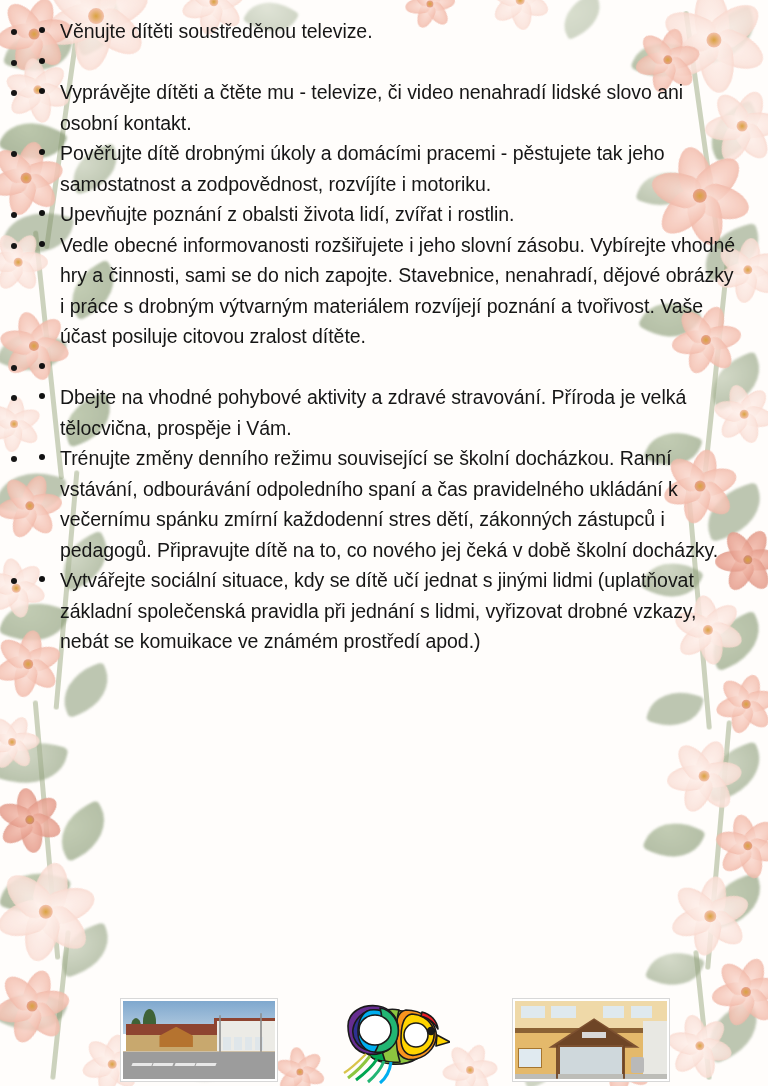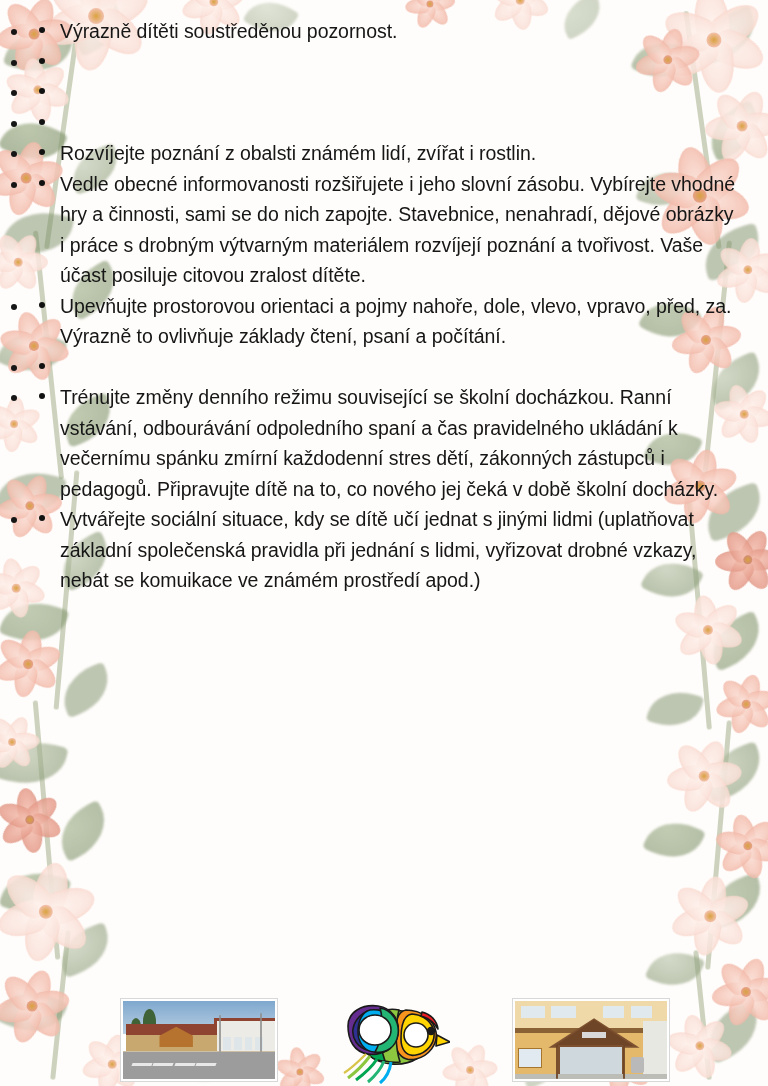--- a/index.html
+++ b/index.html
@@ -503,28 +503,28 @@
       <div class="fcore" style="width: 9.36px; height: 9.36px; background: radial-gradient(circle, rgb(217, 162, 63) 0%, rgb(232, 161, 144) 75%); filter: blur(0.5px);"></div>
     </div>
     <div class="leaf" style="left: 180px; top: 1050px; width: 48px; height: 34px; background: radial-gradient(at 30% 30%, rgb(179, 191, 162) 0%, rgb(125, 144, 105) 95%); transform: rotate(24deg); opacity: 0.4; filter: blur(0.8px);"></div>
     <div class="leaf" style="left: 520px; top: 1048px; width: 46px; height: 34px; background: radial-gradient(at 30% 30%, rgb(154, 172, 132) 0%, rgb(125, 144, 105) 95%); transform: rotate(-22deg); opacity: 0.4; filter: blur(0.8px);"></div>
   </div>
 
 <div id="content">
 
 
   <ul id="tips-list">
-      <li class="tip-item"><span class="tip-bullet"></span><span>Výrazně dítěti soustředěnou pozornost.</span></li>
+      <li class="tip-item"><span class="tip-bullet"></span><span>Věnujte dítěti soustředěnou televize.</span></li>
       <li class="tip-item"><span class="tip-bullet"></span></li>
+      <li class="tip-item"><span class="tip-bullet"></span><span>Vyprávějte dítěti a čtěte mu - televize, či video nenahradí lidské slovo ani osobní kontakt.</span></li>
+      <li class="tip-item"><span class="tip-bullet"></span><span>Pověřujte dítě drobnými úkoly a domácími pracemi - pěstujete tak jeho samostatnost a zodpovědnost, rozvíjíte i motoriku.</span></li>
+      <li class="tip-item"><span class="tip-bullet"></span><span>Upevňujte poznání z obalsti života lidí, zvířat i rostlin.</span></li>
+      <li class="tip-item"><span class="tip-bullet"></span><span>Vedle obecné informovanosti rozšiřujete i jeho slovní zásobu. Vybírejte vhodné hry a činnosti, sami se do nich zapojte. Stavebnice, nenahradí, dějové obrázky i práce s drobným výtvarným materiálem rozvíjejí poznání a tvořivost. Vaše účast posiluje citovou zralost dítěte.</span></li>
       <li class="tip-item"><span class="tip-bullet"></span></li>
-      <li class="tip-item"><span class="tip-bullet"></span></li>
-      <li class="tip-item"><span class="tip-bullet"></span><span>Rozvíjejte poznání z obalsti známém lidí, zvířat i rostlin.</span></li>
-      <li class="tip-item"><span class="tip-bullet"></span><span>Vedle obecné informovanosti rozšiřujete i jeho slovní zásobu. Vybírejte vhodné hry a činnosti, sami se do nich zapojte. Stavebnice, nenahradí, dějové obrázky i práce s drobným výtvarným materiálem rozvíjejí poznání a tvořivost. Vaše účast posiluje citovou zralost dítěte.</span></li>
-      <li class="tip-item"><span class="tip-bullet"></span><span>Upevňujte prostorovou orientaci a pojmy nahoře, dole, vlevo, vpravo, před, za. Výrazně to ovlivňuje základy čtení, psaní a počítání.</span></li>
-      <li class="tip-item"><span class="tip-bullet"></span></li>
+      <li class="tip-item"><span class="tip-bullet"></span><span>Dbejte na vhodné pohybové aktivity a zdravé stravování. Příroda je velká tělocvična, prospěje i Vám.</span></li>
       <li class="tip-item"><span class="tip-bullet"></span><span>Trénujte změny denního režimu související se školní docházkou. Ranní vstávání, odbourávání odpoledního spaní a čas pravidelného ukládání k večernímu spánku zmírní každodenní stres dětí, zákonných zástupců i pedagogů. Připravujte dítě na to, co nového jej čeká v době školní docházky.</span></li>
       <li class="tip-item"><span class="tip-bullet"></span><span>Vytvářejte sociální situace, kdy se dítě učí jednat s jinými lidmi (uplatňovat základní společenská pravidla při jednání s lidmi, vyřizovat drobné vzkazy, nebát se komuikace ve známém prostředí apod.)</span></li>
     </ul>
 
 </div>
 
 <div id="footer-images">
 
   <div class="photo-frame" id="school-photo-left">
     <div class="photo-inner">

